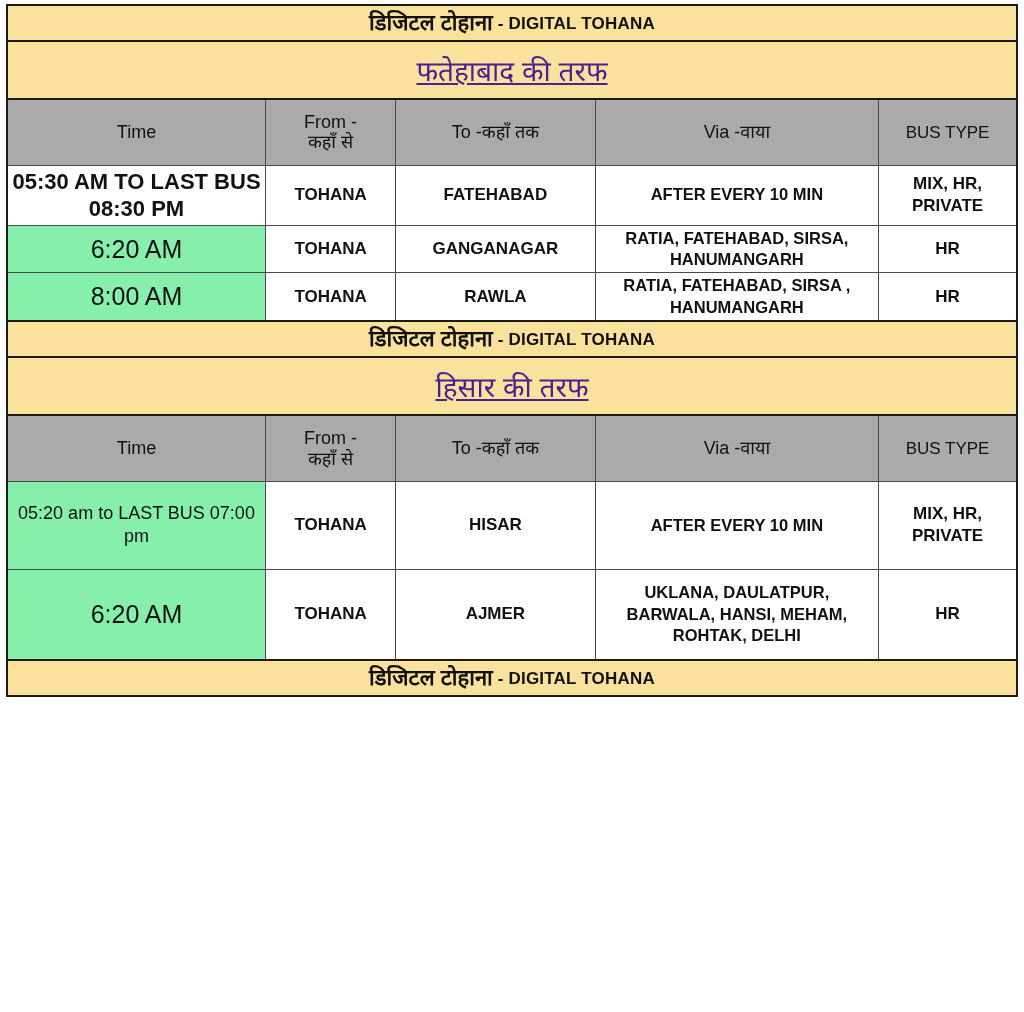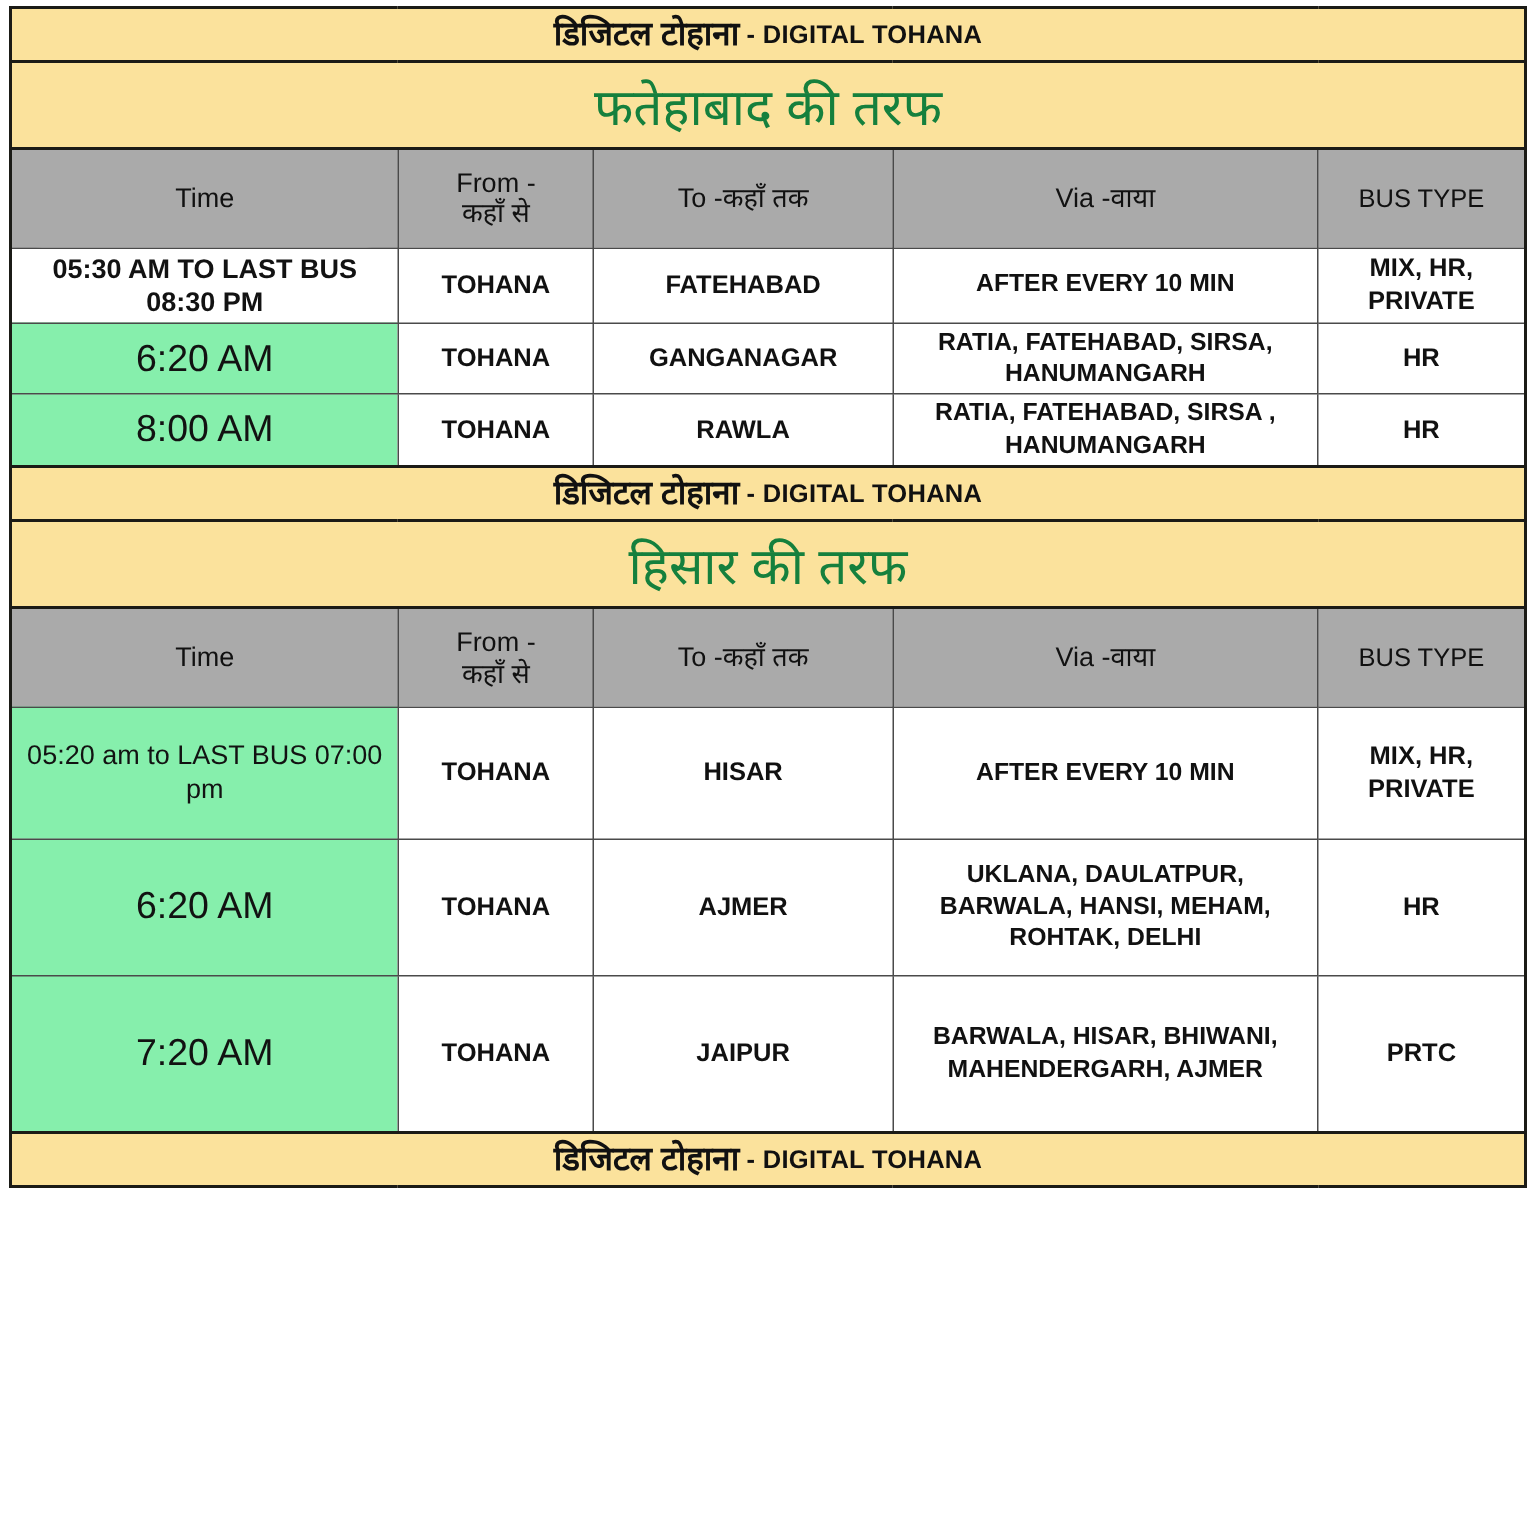--- a/index.html
+++ b/index.html
@@ -65,23 +65,24 @@
 
   .section-title {
     background: #fbe29c;
     border-top: none !important;
     border-bottom: 2px solid #1b1b16 !important;
     border-left: none !important;
     border-right: none !important;
     height: 58px;
   }
   .section-title span {
-    font-size: 34px;
-    font-weight: 400;
-    color: #15803d;
+    font-size: 28px;
+    font-weight: 400;
+    color: #4c1d95;
+    text-decoration: underline;
   }
 
   
   .hdr td {
     background: #aaaaaa;
     border: 1px solid #555555;
     font-size: 18px;
     font-weight: 400;
     color: #111111;
     height: 66px;
@@ -94,21 +95,21 @@
   
   td.time {
     background: #86efac;
     font-size: 25px;
     font-weight: 400;
     color: #121212;
     line-height: 1.15;
   }
   td.time.white {
     background: #ffffff;
-    font-size: 18px;
+    font-size: 22px;
     font-weight: 700;
     line-height: 1.25;
     border-radius: 21px;
   }
   td.time.small {
     font-size: 18px;
     font-weight: 400;
     line-height: 1.3;
     margin-top: 28px;
   }
@@ -222,27 +223,20 @@
         <td class="cell via">AFTER EVERY 10 MIN</td>
         <td class="cell bustype">MIX, HR, PRIVATE</td>
       </tr>
       <tr class="rowsep">
         <td class="time" style="height:91px">6:20 AM</td>
         <td class="cell">TOHANA</td>
         <td class="cell">AJMER</td>
         <td class="cell via">UKLANA, DAULATPUR, BARWALA, HANSI, MEHAM, ROHTAK, DELHI</td>
         <td class="cell bustype">HR</td>
       </tr>
-      <tr class="rowsep">
-        <td class="time" style="height:105px">7:20 AM</td>
-        <td class="cell">TOHANA</td>
-        <td class="cell">JAIPUR</td>
-        <td class="cell via">BARWALA, HISAR, BHIWANI, MAHENDERGARH, AJMER</td>
-        <td class="cell bustype">PRTC</td>
-      </tr>
 
       <tr>
         <td class="banner" colspan="5">
           <span class="hi">डिजिटल टोहाना</span><span class="en"> - </span><span class="en">DIGITAL TOHANA</span>
         </td>
       </tr>
 
     </tbody>
   </table>
 </div>

